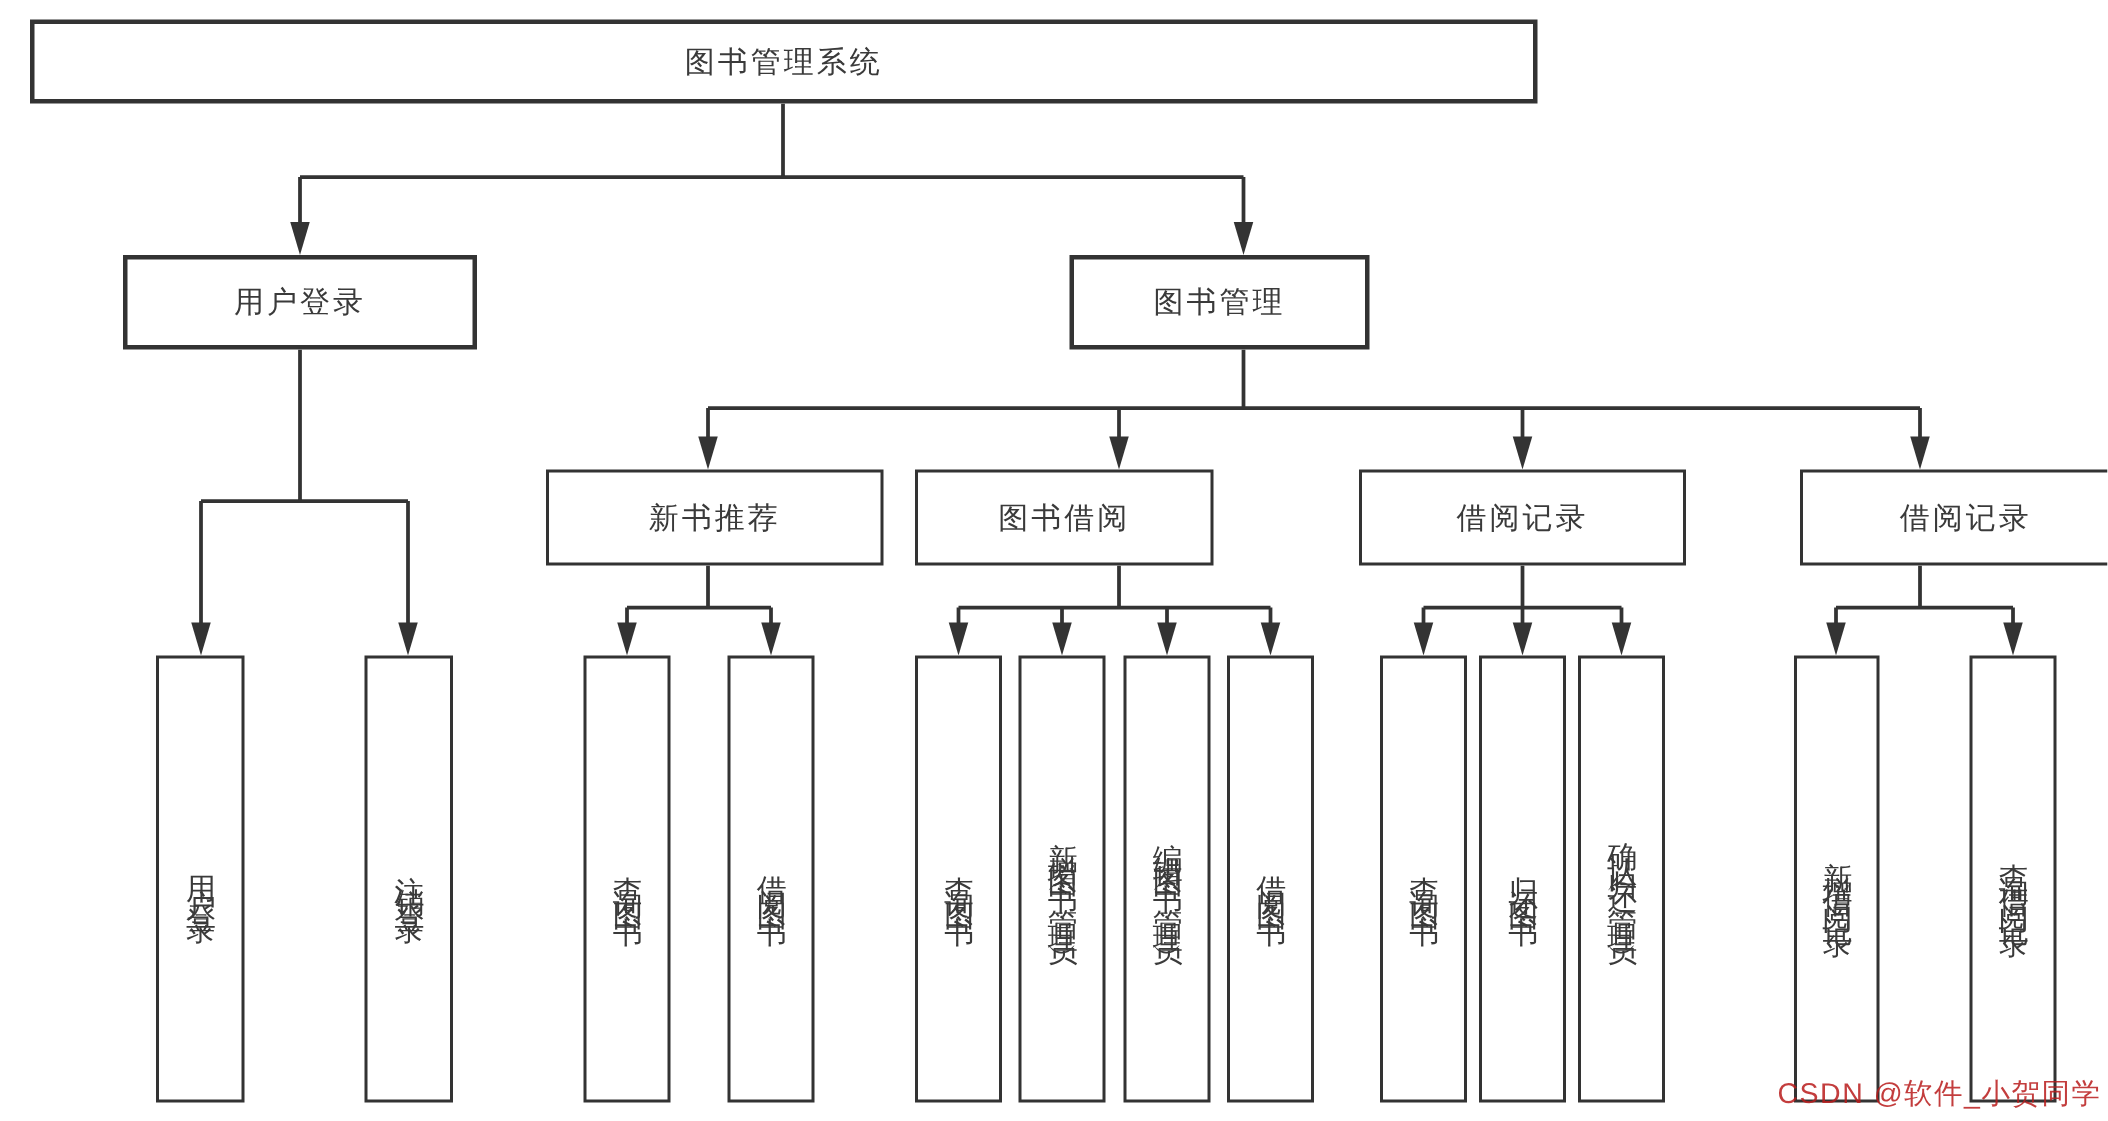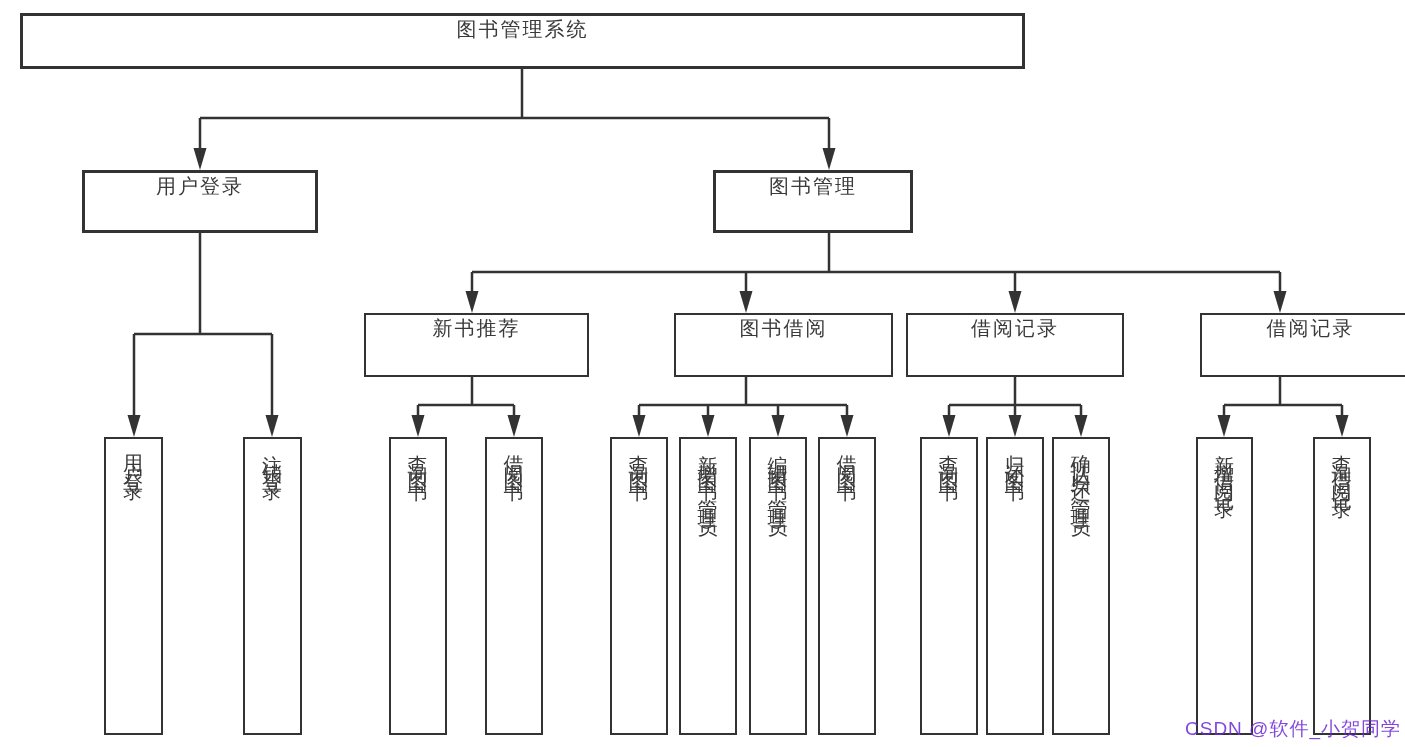--- a/index.html
+++ b/index.html
@@ -16,21 +16,21 @@
     left: 0; top: 0;
     width: 1405px; height: 747px;
     pointer-events: none;
   }
   .node {
     position: absolute;
     box-sizing: border-box;
     background: #ffffff;
     border: 3px solid #333333;
     display: flex;
-    align-items: flex-start;
+    align-items: center;
     justify-content: center;
     color: #3a3a3a;
     z-index: 2;
   }
   .hlabel {
     font-size: 20px;
     letter-spacing: 2px;
     white-space: nowrap;
     color: #3a3a3a;
   }
@@ -49,21 +49,21 @@
     letter-spacing: 9px;
     color: #3a3a3a;
     white-space: nowrap;
   }
   #watermark {
     position: absolute;
     left: 1185px;
     top: 716px;
     font-size: 19px;
     letter-spacing: 1px;
-    color: #6d28d9;
+    color: #b91c1c;
     opacity: 0.85;
     z-index: 5;
     white-space: nowrap;
   }
 </style>
 </head>
 <body>
 
 <div id="canvas">
 
@@ -117,21 +117,21 @@
   <div class="node l2-box" style="left:82px;width:236px;">
     <span class="hlabel">用户登录</span>
   </div>
   <div class="node l2-box" style="left:713px;width:200px;">
     <span class="hlabel">图书管理</span>
   </div>
 
   <div class="node l3-box" style="left:364px;width:225px;">
     <span class="hlabel">新书推荐</span>
   </div>
-  <div class="node l3-box" style="left:674px;width:219px;">
+  <div class="node l3-box" style="left:610px;width:199px;">
     <span class="hlabel">图书借阅</span>
   </div>
   <div class="node l3-box" style="left:906px;width:218px;">
     <span class="hlabel">借阅记录</span>
   </div>
   <div class="node l3-box" style="left:1200px;width:221px;">
     <span class="hlabel">借阅记录</span>
   </div>
 
   <div class="node leaf-box" style="left:104px;width:59px;">

